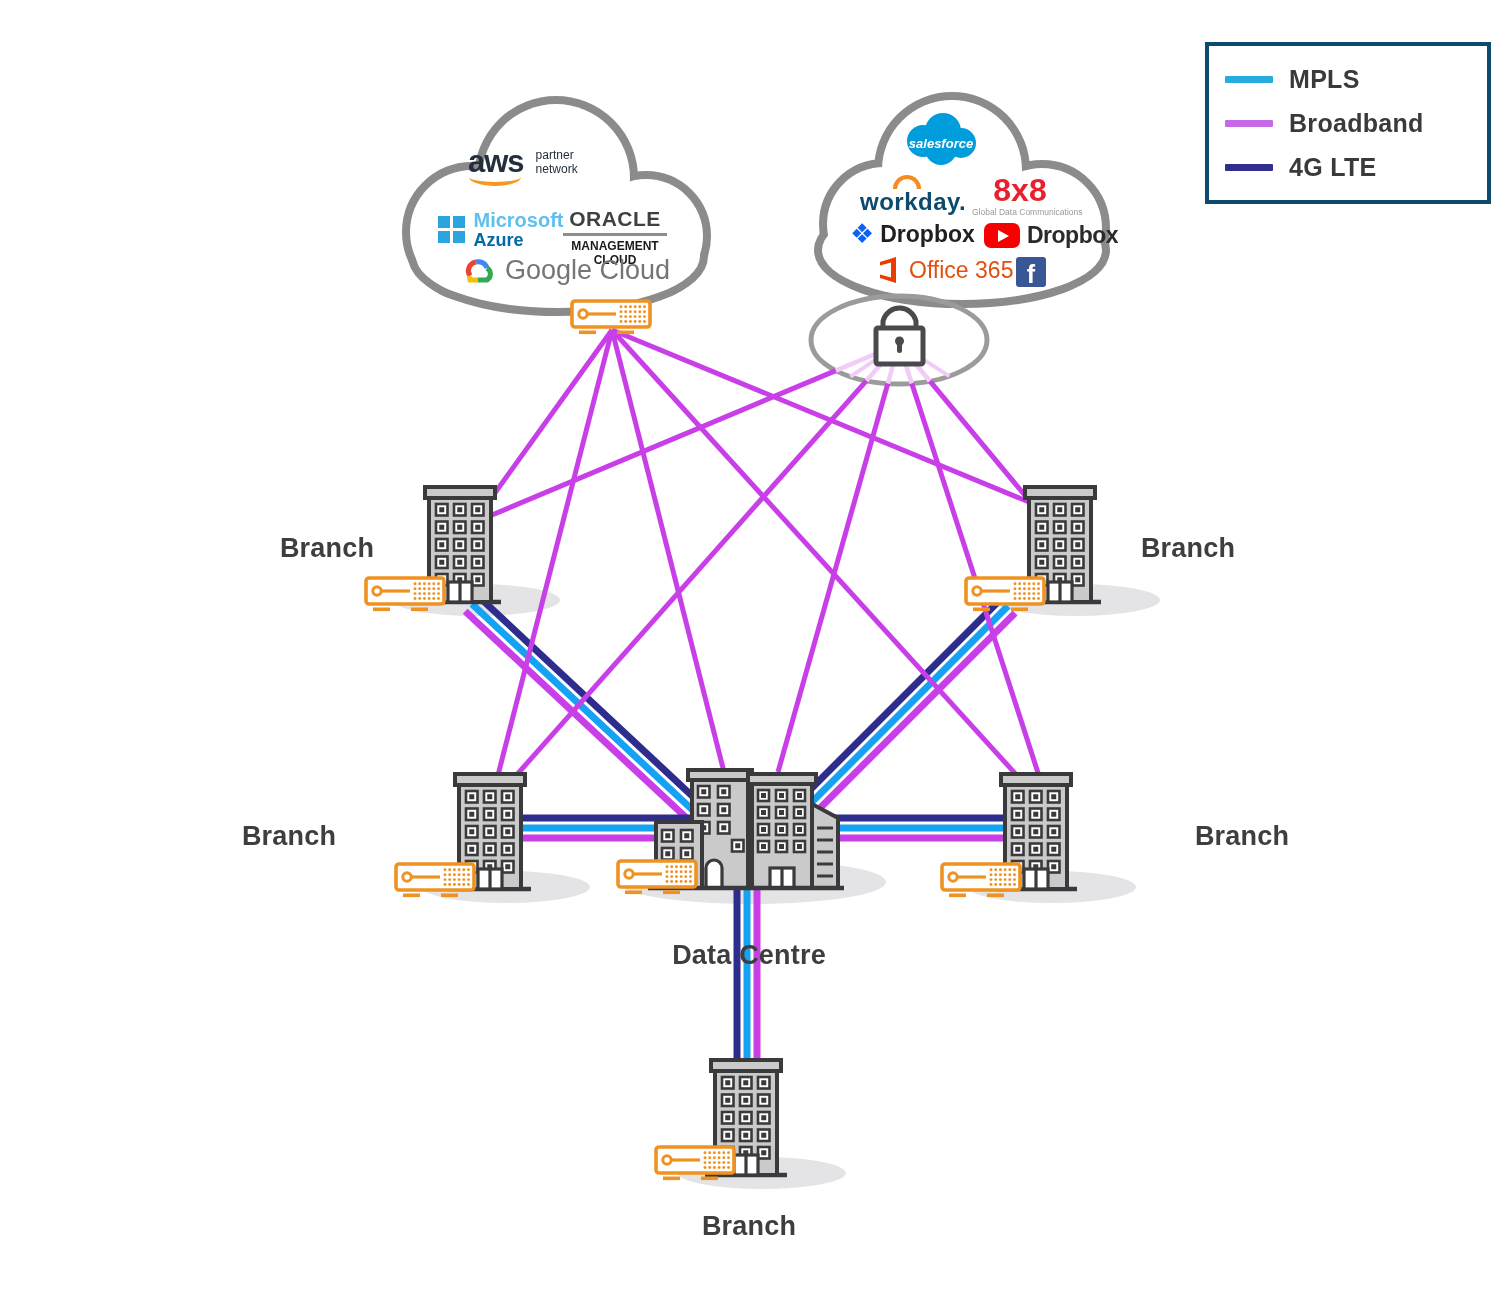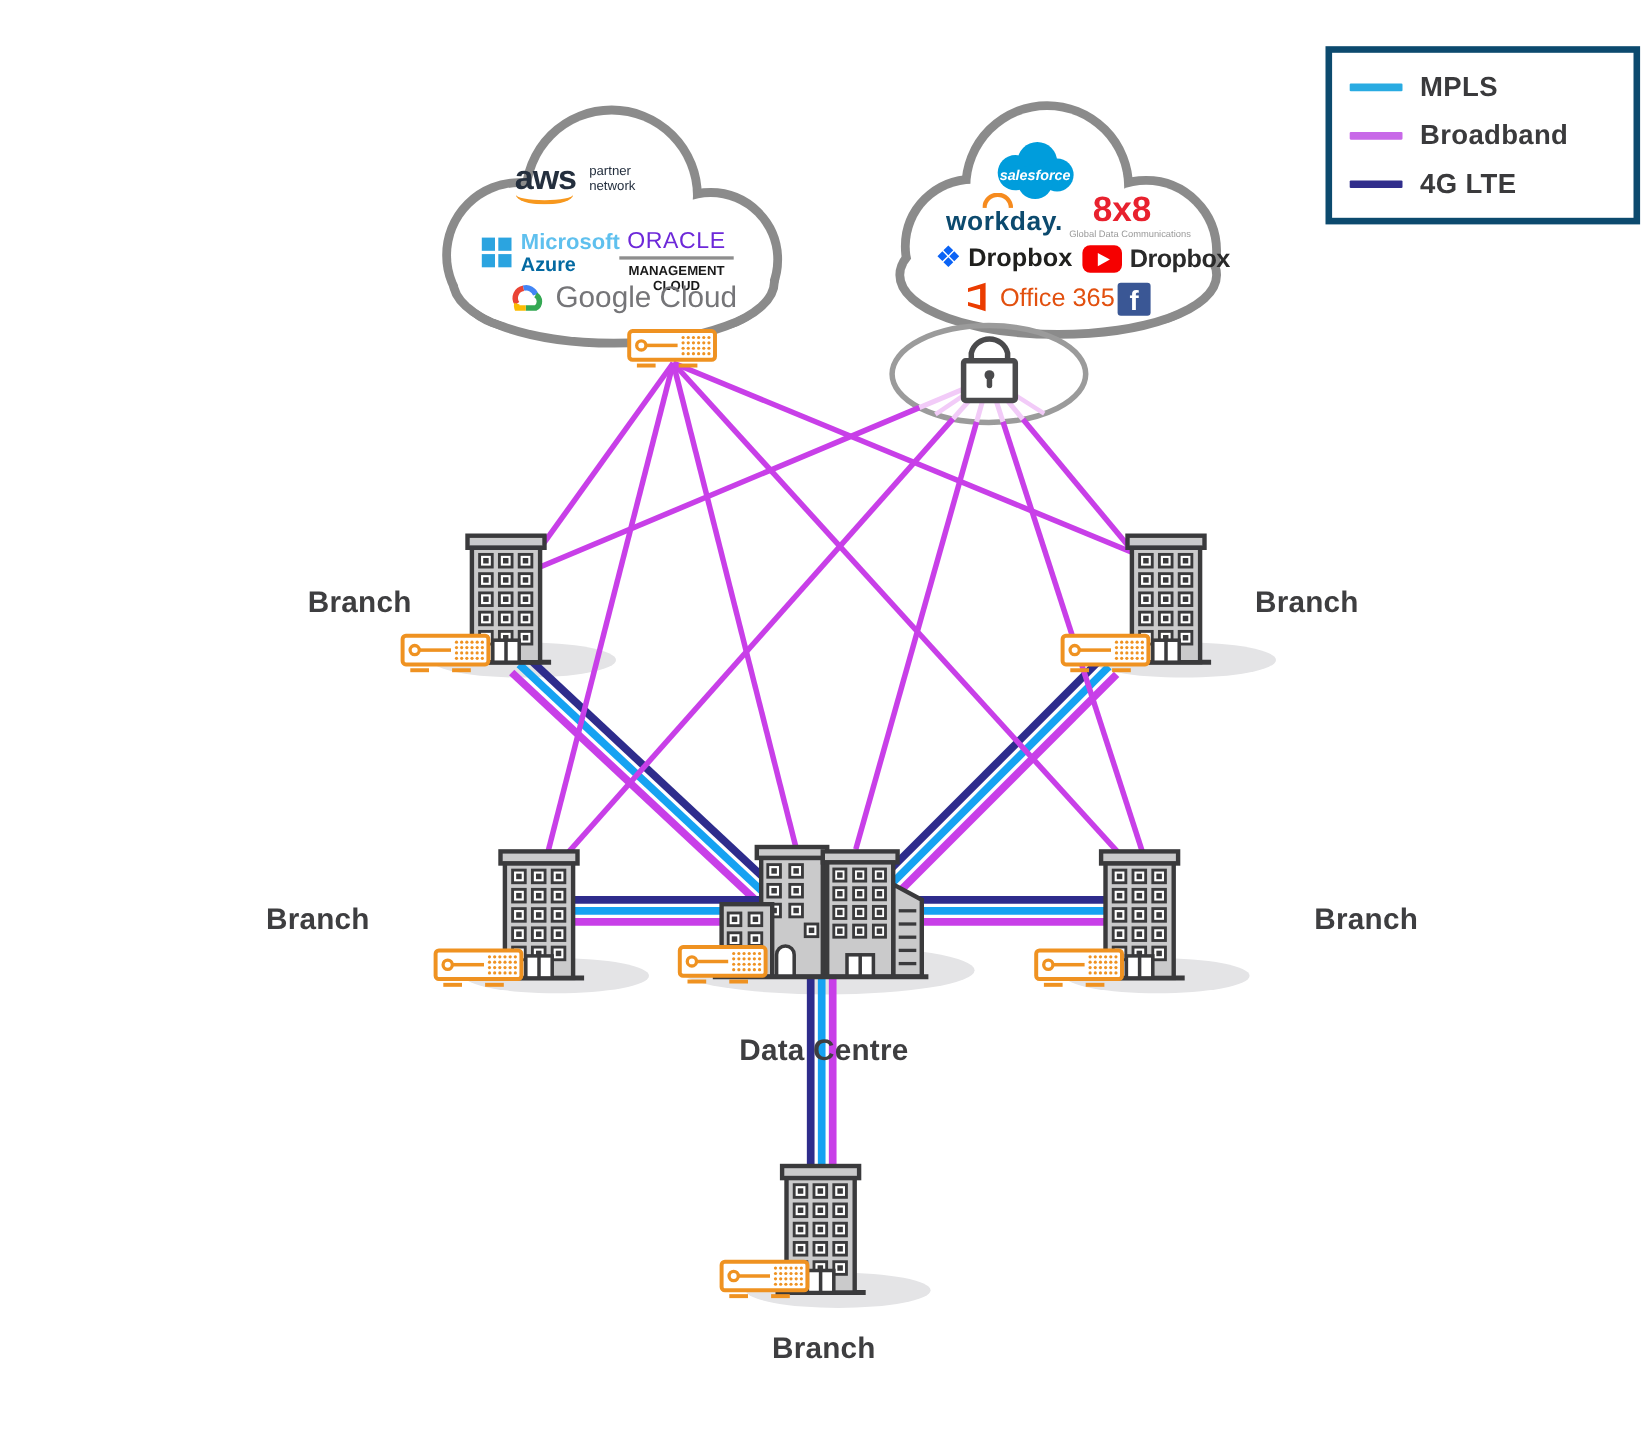--- a/index.html
+++ b/index.html
@@ -8,21 +8,21 @@
           font-family:"Liberation Sans",sans-serif;}
   #net{position:absolute;left:0;top:0;}
   .overlay{position:absolute;left:0;top:0;width:1500px;height:1300px;pointer-events:none;}
 
   
   .node-label{position:absolute;transform:translate(-50%,-50%);font-size:27px;font-weight:600;
               color:#3E3E40;white-space:nowrap;letter-spacing:0.2px;}
 
   
   .legend{position:absolute;left:1205px;top:42px;width:286px;height:162px;background:#fff;
-          border:6px solid #0c4a6e;box-sizing:border-box;display:flex;flex-direction:column;
+          border:4px solid #0c4a6e;box-sizing:border-box;display:flex;flex-direction:column;
           justify-content:center;gap:15px;padding-left:16px;}
   .legend-row{display:flex;align-items:center;gap:16px;}
   .legend-swatch{width:48px;height:7px;border-radius:1px;background:#999;}
   .legend-label{font-size:25px;font-weight:700;color:#3A3A3C;letter-spacing:0.3px;}
 
   
   .logo{position:absolute;white-space:nowrap;}
 
   
   .logo-aws{left:468px;top:146px;display:flex;gap:12px;align-items:center;}
@@ -33,30 +33,30 @@
 
   
   .logo-azure{left:438px;top:210px;display:flex;gap:9px;align-items:center;}
   .az-win{display:grid;grid-template-columns:12px 12px;grid-template-rows:12px 12px;gap:2.5px;}
   .az-win span{background:#2BA4E0;display:block;}
   .az-l1{font-size:20px;font-weight:700;color:#5FC0EE;line-height:1.05;}
   .az-l2{font-size:18px;font-weight:700;color:#0369a1;line-height:1.0;}
 
   
   .logo-oracle{left:563px;top:207px;width:104px;text-align:center;}
-  .or-name{font-size:21px;font-weight:400;color:#6d28d9;letter-spacing:0.5px;}
+  .or-name{font-size:21px;font-weight:700;color:#404040;letter-spacing:0.5px;}
   .or-rule{height:2.5px;background:#8E8E8E;margin:2px 0 3px;}
   .or-sub{font-size:12px;font-weight:800;color:#1A1A1A;line-height:1.2;}
 
   
   .logo-google{left:460px;top:255px;display:flex;gap:9px;align-items:center;}
   .g-text{font-size:27px;color:#757578;}
 
   
-  .logo-salesforce{left:901px;top:127px;}
+  .logo-salesforce{left:901px;top:111px;}
 
   
   .logo-workday{left:860px;top:188px;}
   .wd-wrap{position:relative;display:inline-block;}
   .wd-arc{position:absolute;left:33px;top:-13px;width:28px;height:14px;border:4px solid #F68B1F;
           border-bottom:none;border-radius:16px 16px 0 0;box-sizing:border-box;}
   .wd-text{font-size:24px;font-weight:700;color:#0c4a6e;letter-spacing:0.5px;}
 
   
   .logo-8x8{left:972px;top:174px;width:96px;text-align:center;}

